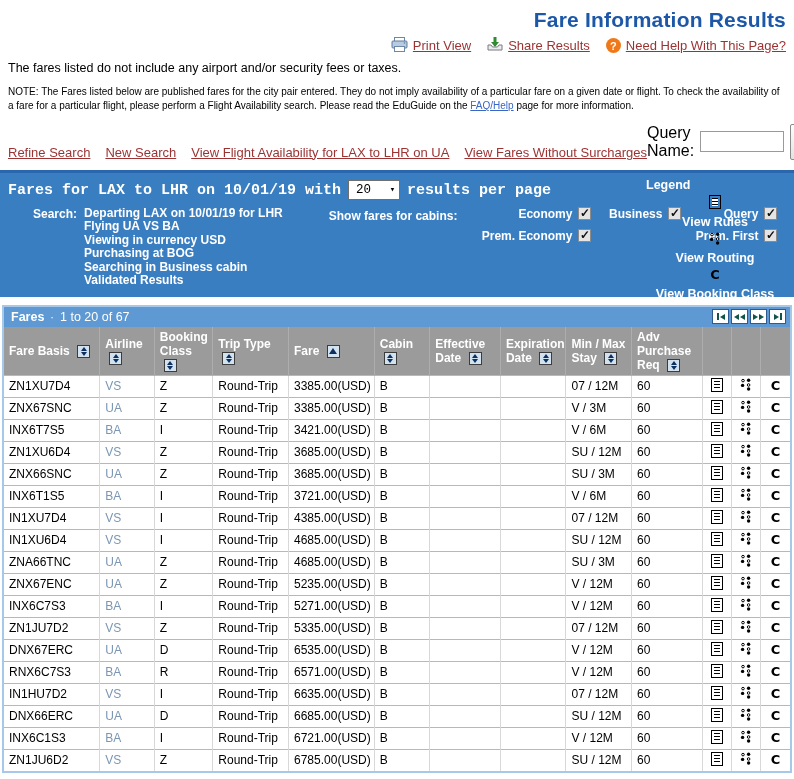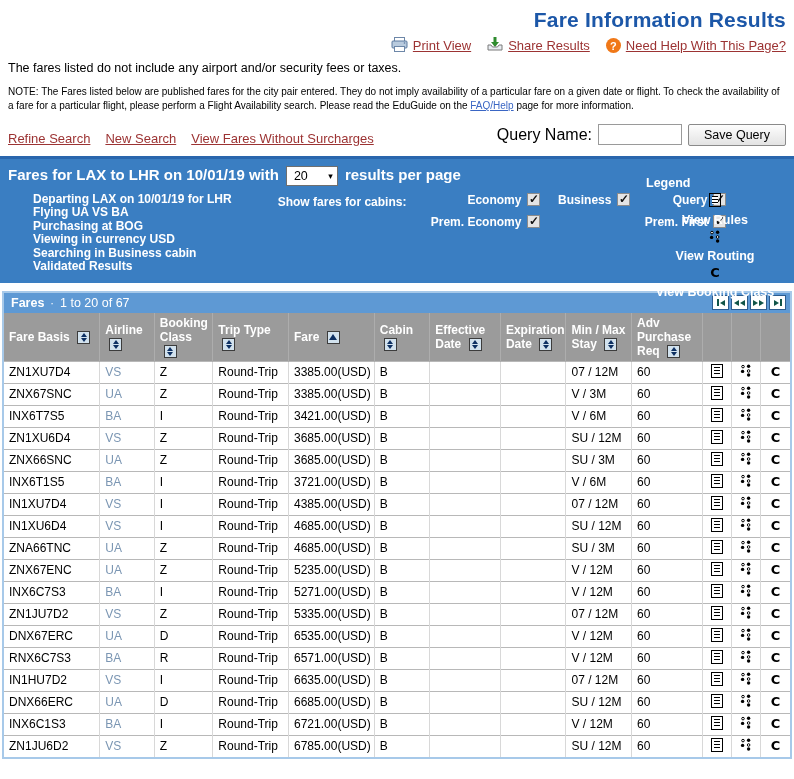--- a/index.html
+++ b/index.html
@@ -40,21 +40,21 @@
     display: inline-flex; width: 15px; height: 15px; border-radius: 50%;
     background: #f07818; color: #fff; font-weight: bold; font-size: 11px;
     align-items: center; justify-content: center;
   }
 
   
   .blue-panel {
     position: relative; background: #3a7ec2; color: #fff;
     border-top: 3px solid #2a66ad; padding: 5px 0 9px 0;
   }
-  .panel-title { font-size: 15px; font-weight: bold; padding: 2px 0 3px 8px; }
+  .panel-title { font-size: 15px; font-weight: bold; padding: 2px 0 3px 8px; font-family: Liberation Mono, monospace; }
   .select-box {
     display: inline-flex; align-items: center; justify-content: space-between;
     min-width: 52px; margin: 0 7px; padding: 2px 4px 2px 7px;
     background: #fff; color: #000; font-size: 12.5px; font-weight: normal;
     border: 1px solid #6f6f6f; vertical-align: middle; cursor: pointer; gap: 10px;
   }
   .select-box .caret { font-size: 9px; color: #000; }
 
   .panel-body { display: flex; margin-top: 4px; }
   .search-block { display: flex; margin-left: 33px; font-size: 12px; }
@@ -67,21 +67,21 @@
     row-gap: 8px; margin-left: 12px;
   }
   .cab-cell { display: flex; justify-content: flex-end; align-items: center; gap: 6px;
     font-size: 12px; font-weight: 600; }
   .checkbox {
     width: 13px; height: 13px; background: #e4e4e4; border: 1px solid #8b8b8b;
     display: inline-flex; align-items: center; justify-content: center;
     color: #111; font-size: 12px; line-height: 11px; font-weight: bold; cursor: pointer;
   }
 
-  .legend { position: absolute; top: 17px; right: 10px; width: 138px; font-size: 12.5px; }
+  .legend { position: absolute; top: 5px; right: 10px; width: 138px; font-size: 12.5px; }
   .legend-title { font-weight: bold; margin-bottom: 2px; }
   .legend-row { display: flex; align-items: center; gap: 6px; margin-top: 3px; font-weight: 600; flex-direction: column; }
 
   
   .icon-rules {
     display: inline-block; width: 12px; height: 14px;
     border: 1px solid #000; background-color: #fff;
     background-image: repeating-linear-gradient(#000 0 1px, transparent 1px 3px);
     background-origin: content-box; background-clip: content-box;
     padding: 2px 2px; cursor: pointer;
@@ -170,44 +170,46 @@
     </div>
   </div>
 
   <p class="sub">The fares listed do not include any airport and/or security fees or taxes.</p>
   <p class="note"><span>NOTE: The Fares listed below are published fares for the city pair entered. They do not imply availability of a particular fare on a given date or flight. To check the availability of a fare for a particular flight, please perform a Flight Availability search. Please read the EduGuide on the </span><a class="blue-link">FAQ/Help</a><span> page for more information.</span></p>
 
   <div class="actions-row">
     <span class="action-links">
         <a class="mlink">Refine Search</a>
         <a class="mlink">New Search</a>
+        <a class="mlink">View Flight Availability for LAX to LHR on UA</a>
         <a class="mlink">View Fares Without Surcharges</a>
       </span>
     <span class="query-area">
       <label>Query Name:</label>
       <input type="text" value="" style="">
       <button>Save Query</button>
     </span>
   </div>
 </div>
 
 <div class="blue-panel">
   <div class="panel-title">
     <span>Fares for LAX to LHR on 10/01/19 with</span><span class="select-box">
         <span>20</span>
         <span class="caret">▾</span>
       </span><span>results per page</span>
   </div>
   <div class="panel-body">
     <div class="search-block">
+      <span class="search-label">Search:</span>
       <ul class="criteria">
           <li>Departing LAX on 10/01/19 for LHR</li>
           <li>Flying UA VS BA</li>
+          <li>Viewing in currency USD</li>
           <li>Purchasing at BOG</li>
-          <li>Viewing in currency USD</li>
           <li>Searching in Business cabin</li>
           <li>Validated Results</li>
         </ul>
     </div>
     <div class="cabins-block">
       <span class="cabins-label">Show fares for cabins:</span>
       <div class="cabins-grid">
           <span class="cab-cell">
             <span>Economy</span>
             <span class="checkbox">✓</span>

